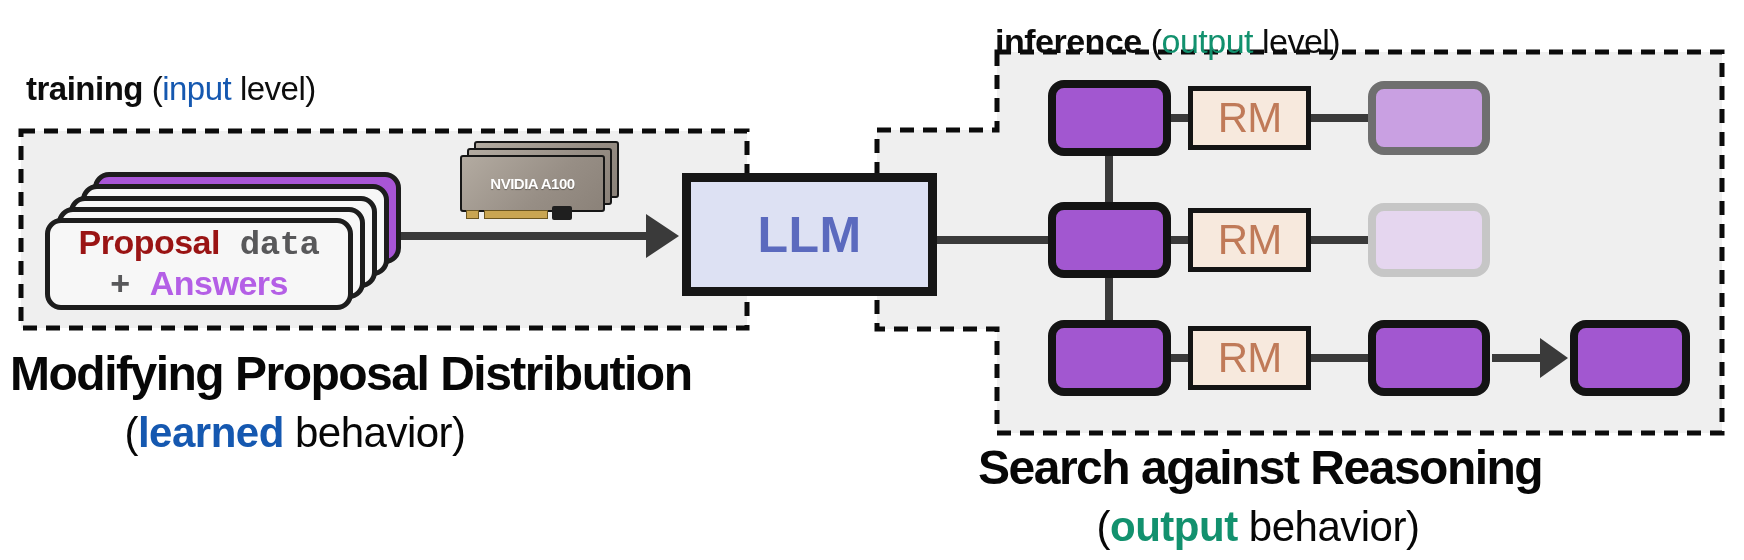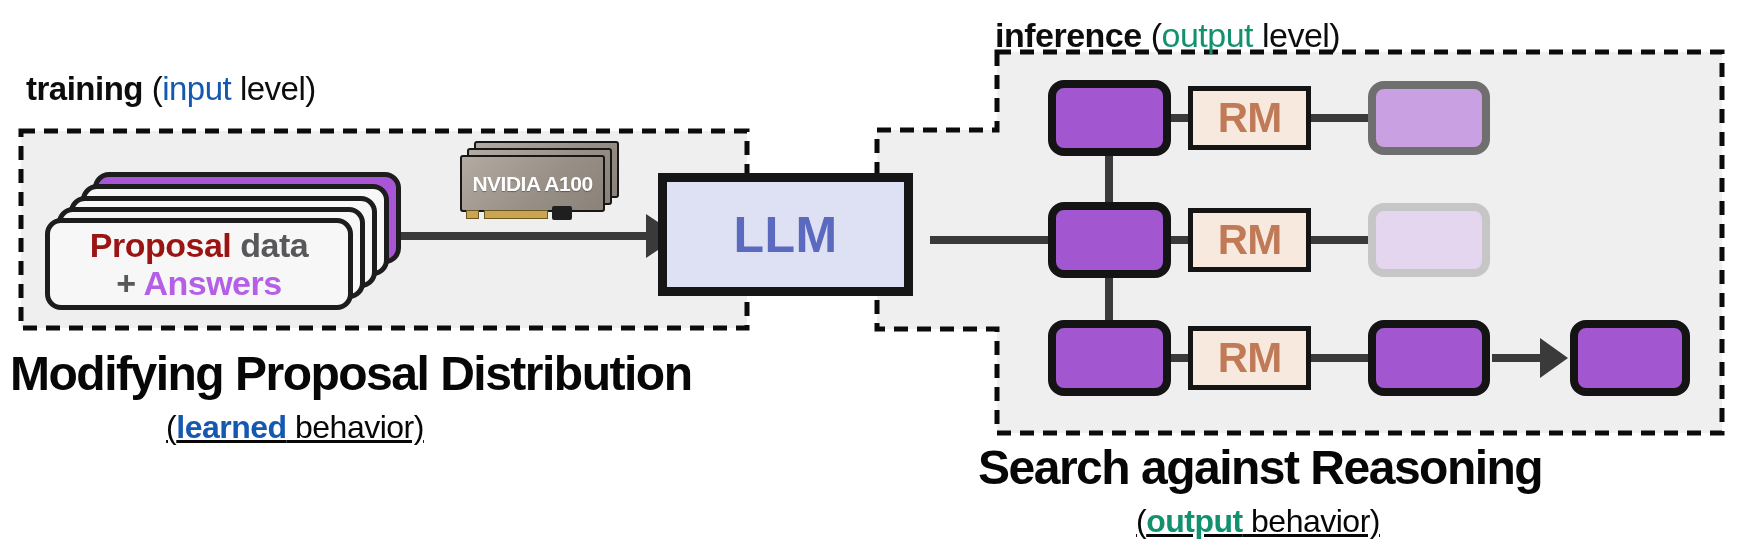--- a/index.html
+++ b/index.html
@@ -21,53 +21,53 @@
   .accent-teal{color:var(--teal,#12916e);}
 
   
   .card{position:absolute;width:308px;height:92px;border:5px solid #1d1d1d;border-radius:16px;
         background:var(--card_fill,#f7f7f7);box-sizing:border-box;}
   .card.purple{background:var(--stack_purple,#a855d6);}
   .card-text{position:absolute;left:45px;top:218px;width:308px;height:92px;display:flex;
              flex-direction:column;align-items:center;justify-content:center;line-height:1.12;
              font-size:34px;font-weight:700;letter-spacing:-0.5px;white-space:nowrap;}
   .card-text .red{color:var(--red,#9a1414);}
-  .card-text .gray{color:var(--gray_text,#58585a);}
+  .card-text .gray{color:var(--gray_text,#58585a);font-family:Liberation Mono, monospace;}
   .card-text .purp{color:var(--answer_purple,#b45fe6);}
 
   
   .gpu{position:absolute;width:145px;height:57px;border:2px solid #171717;box-sizing:border-box;
        background:linear-gradient(135deg,#b3aba1 0%,#978e85 60%,#8b8279 100%);border-radius:3px;}
   .gpu-label{display:flex;align-items:center;justify-content:center;width:100%;height:100%;
-             color:#ffffff;font-weight:700;font-size:21px;letter-spacing:-0.5px;
+             color:#ffffff;font-weight:700;font-size:15px;letter-spacing:-0.5px;
              text-shadow:0 1px 1px rgba(0,0,0,.35);}
   .gpu-pin{position:absolute;background:var(--gold,#c9a552);border:1px solid #6b5520;box-sizing:border-box;}
   .gpu-notch{position:absolute;background:#1f1f1f;border-radius:2px;}
 
   
-  .llm-box{position:absolute;left:658px;top:173px;width:255px;height:123px;box-sizing:border-box;
+  .llm-box{position:absolute;left:682px;top:173px;width:255px;height:123px;box-sizing:border-box;
            border:9px solid #161616;background:var(--llm_fill,#dde1f3);
            display:flex;align-items:center;justify-content:center;}
   .llm-box span{font-size:50px;font-weight:700;color:var(--llm_text,#5b6abe);letter-spacing:0.5px;}
 
   
   .sample{position:absolute;width:123px;height:76px;box-sizing:border-box;border:8px solid #141414;
           border-radius:16px;background:var(--sample_purple,#a257d0);}
   .rm{position:absolute;width:123px;height:64px;box-sizing:border-box;border:5px solid #141414;
       background:var(--rm_fill,#f7e9dd);display:flex;align-items:center;justify-content:center;}
-  .rm span{font-size:42px;font-weight:700;color:var(--rm_text,#c07a58);letter-spacing:-1px;}
+  .rm span{font-size:42px;font-weight:400;color:var(--rm_text,#c07a58);letter-spacing:-1px;}
   .outbox{position:absolute;width:122px;height:74px;box-sizing:border-box;border-radius:16px;}
   .outbox.score-mid{border:8px solid var(--out_border_mid,#6f6f6f);background:var(--sample_light,#c9a0e2);}
   .outbox.score-low{border:8px solid var(--out_border_low,#c6c6c6);background:var(--sample_faint,#e5d6ef);}
   .outbox.score-high{border:8px solid #141414;background:var(--sample_purple,#a257d0);height:76px;}
 
   
   .caption{position:absolute;text-align:center;}
   .caption .title{font-size:48px;font-weight:700;letter-spacing:-1.5px;color:#070707;white-space:nowrap;}
-  .caption .sub{font-size:32px;margin-top:8px;letter-spacing:-0.5px;color:#070707;white-space:nowrap;text-decoration:underline;}
+  .caption .sub{font-size:42px;margin-top:8px;letter-spacing:-0.5px;color:#070707;white-space:nowrap;}
   .caption .sub .b{font-weight:700;}
 </style>
 </head>
 <body>
 
 <div id="canvas">
 
   <svg id="shape-layer" viewBox="0 0 1744 560">
 
     <rect class="dashbox" x="21" y="131" width="726" height="197"></rect>
@@ -113,21 +113,21 @@
     </div>
     <div class="gpu-pin abs" style="left:466px;top:210px;width:13px;height:9px;"></div>
     <div class="gpu-pin abs" style="left:484px;top:210px;width:64px;height:9px;"></div>
     <div class="gpu-notch abs" style="left:552px;top:206px;width:20px;height:14px;"></div>
   </div>
 
   <div class="llm-box">
     <span>LLM</span>
   </div>
 
-  <div class="section-label" style="left:995px;top:16px;font-size:34px;">
+  <div class="section-label" style="left:995px;top:22px;font-size:34px;">
     <span class="b">inference</span><span> (</span><span class="accent-teal">output</span><span> level)</span>
   </div>
 
   <div class="sample" style="left:1048px;top:80px;"></div>
   <div class="sample" style="left:1048px;top:202px;"></div>
   <div class="sample" style="left:1048px;top:320px;"></div>
 
   <div class="rm" style="left:1188px;top:86px;">
     <span>RM</span>
   </div>

